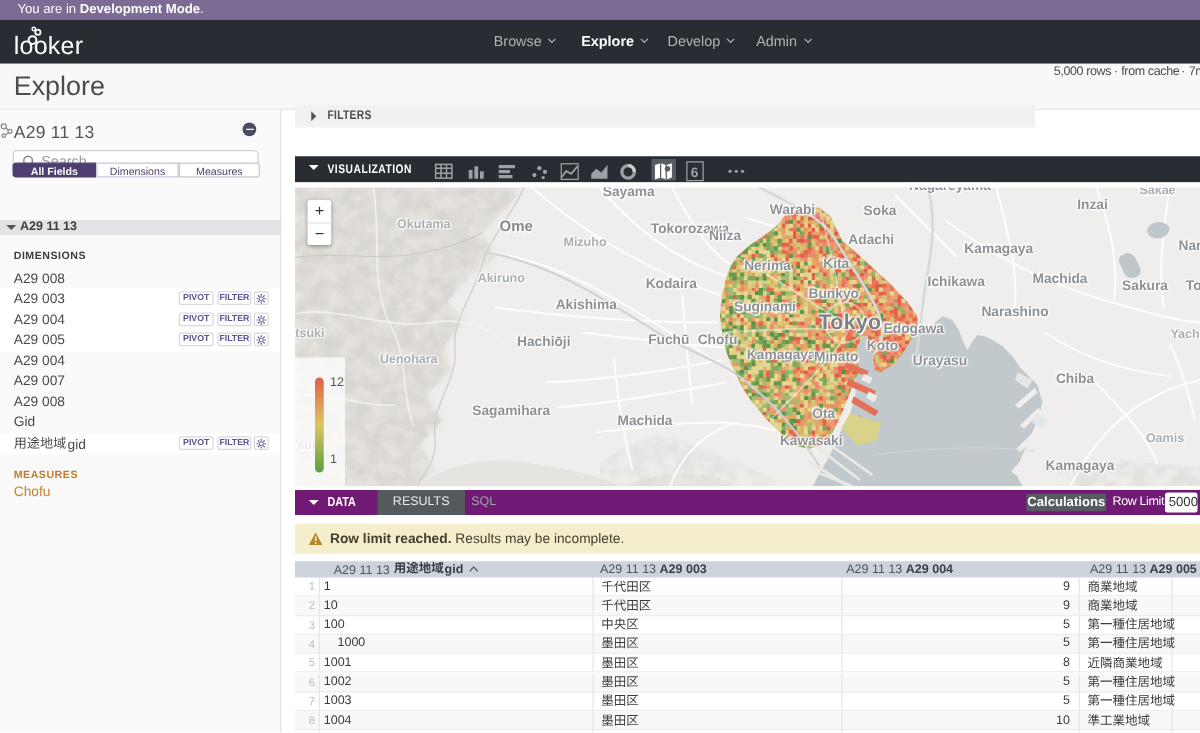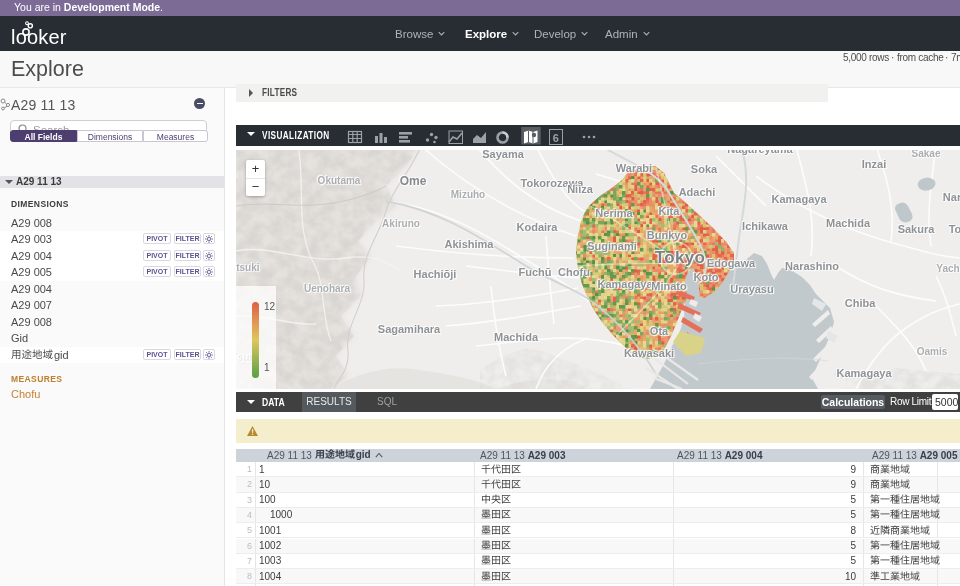--- a/index.html
+++ b/index.html
@@ -35,21 +35,21 @@
 .map{left:236px;top:146px;width:724px;height:243px;overflow:hidden;background:#efeeec}
 .ml{position:absolute;transform:translate(-50%,-50%);font-size:11px;font-weight:bold;color:#8e9296;white-space:nowrap;text-shadow:0 0 2px #fff,0 0 2px #fff,1px 1px 1px #fff,-1px -1px 1px #fff}
 .ml.s{font-size:10px;color:#abaeb0;font-weight:bold}
 .ml.T{font-size:17px;color:#7b8085;letter-spacing:.3px}
 .ml.b2{font-size:12px;color:#85898d}
 .legbg{position:absolute;left:0;top:140px;width:40px;height:103px;background:rgba(255,255,255,.75)}
 .legtx{position:absolute;font-size:10px;color:#555}
 .zoomc{position:absolute;left:10px;top:14px;width:19px;height:36px;background:#fff;border-radius:2px;box-shadow:0 1px 3px rgba(0,0,0,.3)}
 .zb{width:19px;height:18px;text-align:center;font-size:13px;line-height:18px;color:#333}
 .zbm{border-top:1px solid #e5e5e5;line-height:16px}
-.databar{left:236px;top:392px;width:724px;height:20px;background:#404040;color:#fff;font-size:10.5px;font-weight:bold}
+.databar{left:236px;top:392px;width:724px;height:20px;background:#701a75;color:#fff;font-size:10.5px;font-weight:bold}
 .dtab{position:absolute;top:0;height:20px;line-height:20px;text-align:center;font-weight:normal;color:#9ba1a6;font-size:10px}
 .dtab.sel{background:#54595e;color:#e8e8e8}
 .calcbtn{position:absolute;left:585px;top:3px;width:64px;height:14px;background:#565b61;border-radius:2px;color:#fff;font-size:10.5px;font-weight:bold;text-align:center;line-height:14px}
 .rowlimit{position:absolute;left:654px;top:0;height:20px;line-height:20px;font-weight:normal;font-size:10px;letter-spacing:-0.3px;color:#fff}
 .rlinput{position:absolute;left:696px;top:2px;width:26px;height:16px;background:#fff;border-radius:2px;color:#333;font-size:10.5px;line-height:16px;padding-left:3px;font-weight:normal}
 .warn{left:236px;top:419px;width:724px;height:24px;background:#f4eecd;font-size:11px;color:#43402f;line-height:24px}
 .thead{left:236px;top:449px;width:724px;height:13px;background:#ccd3db;font-size:10px;color:#4e565e;line-height:13px}
 .thead b{color:#39404a}
 .tcell{position:absolute;top:0;white-space:nowrap}
 .trow{left:236px;width:724px;height:15.3px;font-size:10px;color:#3c3c3c;border-bottom:1px solid #ededed}
@@ -422,21 +422,21 @@
     <div class="ml b" style="left:680px;top:83px">Sakura</div>
     <div class="ml b" style="left:719px;top:83px">To</div>
     <div class="ml b" style="left:431px;top:89px">Bunkyo</div>
     <div class="ml b" style="left:233px;top:98px">Akishima</div>
     <div class="ml b" style="left:376px;top:100px">Suginami</div>
     <div class="ml T" style="left:444px;top:112px">Tokyo</div>
     <div class="ml b" style="left:495px;top:117px">Edogawa</div>
     <div class="ml b" style="left:199px;top:128px">Hachiōji</div>
     <div class="ml b" style="left:299px;top:126px">Fuchū</div>
     <div class="ml b" style="left:338px;top:126px">Chofu</div>
-    <div class="ml b" style="left:576px;top:120px">Narashino</div>
+    <div class="ml b" style="left:576px;top:104px">Narashino</div>
     <div class="ml b" style="left:389px;top:138px">Kamagaya</div>
     <div class="ml b" style="left:433px;top:140px">Minato</div>
     <div class="ml b" style="left:470px;top:131px">Koto</div>
     <div class="ml b" style="left:516px;top:143px">Urayasu</div>
     <div class="ml s" style="left:8px;top:121px">Otsuki</div>
     <div class="ml s" style="left:91px;top:142px">Uenohara</div>
     <div class="ml b" style="left:624px;top:157px">Chiba</div>
     <div class="ml s" style="left:712px;top:122px">Yach</div>
     <div class="ml b" style="left:173px;top:183px">Sagamihara</div>
     <div class="ml b" style="left:280px;top:191px">Machida</div>
@@ -451,28 +451,28 @@
     </svg>
     <div class="legtx" style="left:28px;top:155px">12</div>
     <div class="legtx" style="left:28px;top:216px">1</div>
     <div class="zoomc">
       <div class="zb">+</div>
       <div class="zb zbm">−</div>
     </div>
   </div>
 <div class="abs" style="left:236px;top:146px;width:724px;height:4px;background:#fff"></div>
 <div class="abs databar"><div class="darr" style="top:8px"></div><span style="margin-left:26px;line-height:20px;display:inline-block">DATA</span>
-<div class="dtab sel" style="left:66px;width:54px">RESULTS</div>
+<div class="dtab sel" style="left:66px;width:70px">RESULTS</div>
 <div class="dtab" style="left:136px;width:30px">SQL</div>
 <div class="calcbtn">Calculations</div><div class="rowlimit">Row Limit</div><div class="rlinput">5000</div></div>
 <div class="abs warn"><svg width="11" height="10" viewBox="0 0 12 11" style="position:absolute;left:11px;top:7px">
       <path d="M6,0 L12,11 L0,11 Z" fill="#b5892e"></path>
       <rect x="5.4" y="3.5" width="1.4" height="4" fill="#f4eecd"></rect>
       <rect x="5.4" y="8.5" width="1.4" height="1.4" fill="#f4eecd"></rect>
-    </svg></div>
+    </svg><span style="margin-left:28px"><b>Row limit reached.</b> Results may be incomplete.</span></div>
 <div class="abs thead">
 <div class="tcell" style="left:31px">A29 11 13 <b style="display:inline-block"><svg width="41" height="12" style="vertical-align:-2px;" viewBox="0 0 41 12">
           <g fill="#39404a" transform="translate(0,8.8) scale(1.0)">
             <use href="#jb0" x="0"></use>
             <use href="#jb1" x="10"></use>
             <use href="#jb2" x="20"></use>
             <use href="#jb3" x="30"></use>
           </g>
         </svg><span style="position:relative;top:-1px">gid</span></b> <svg width="8" height="7" viewBox="0 0 10 8" style="margin-left:2px">
         <path d="M1,6 L5,1.5 L9,6" stroke="#4e565e" stroke-width="1.3" fill="none"></path>

